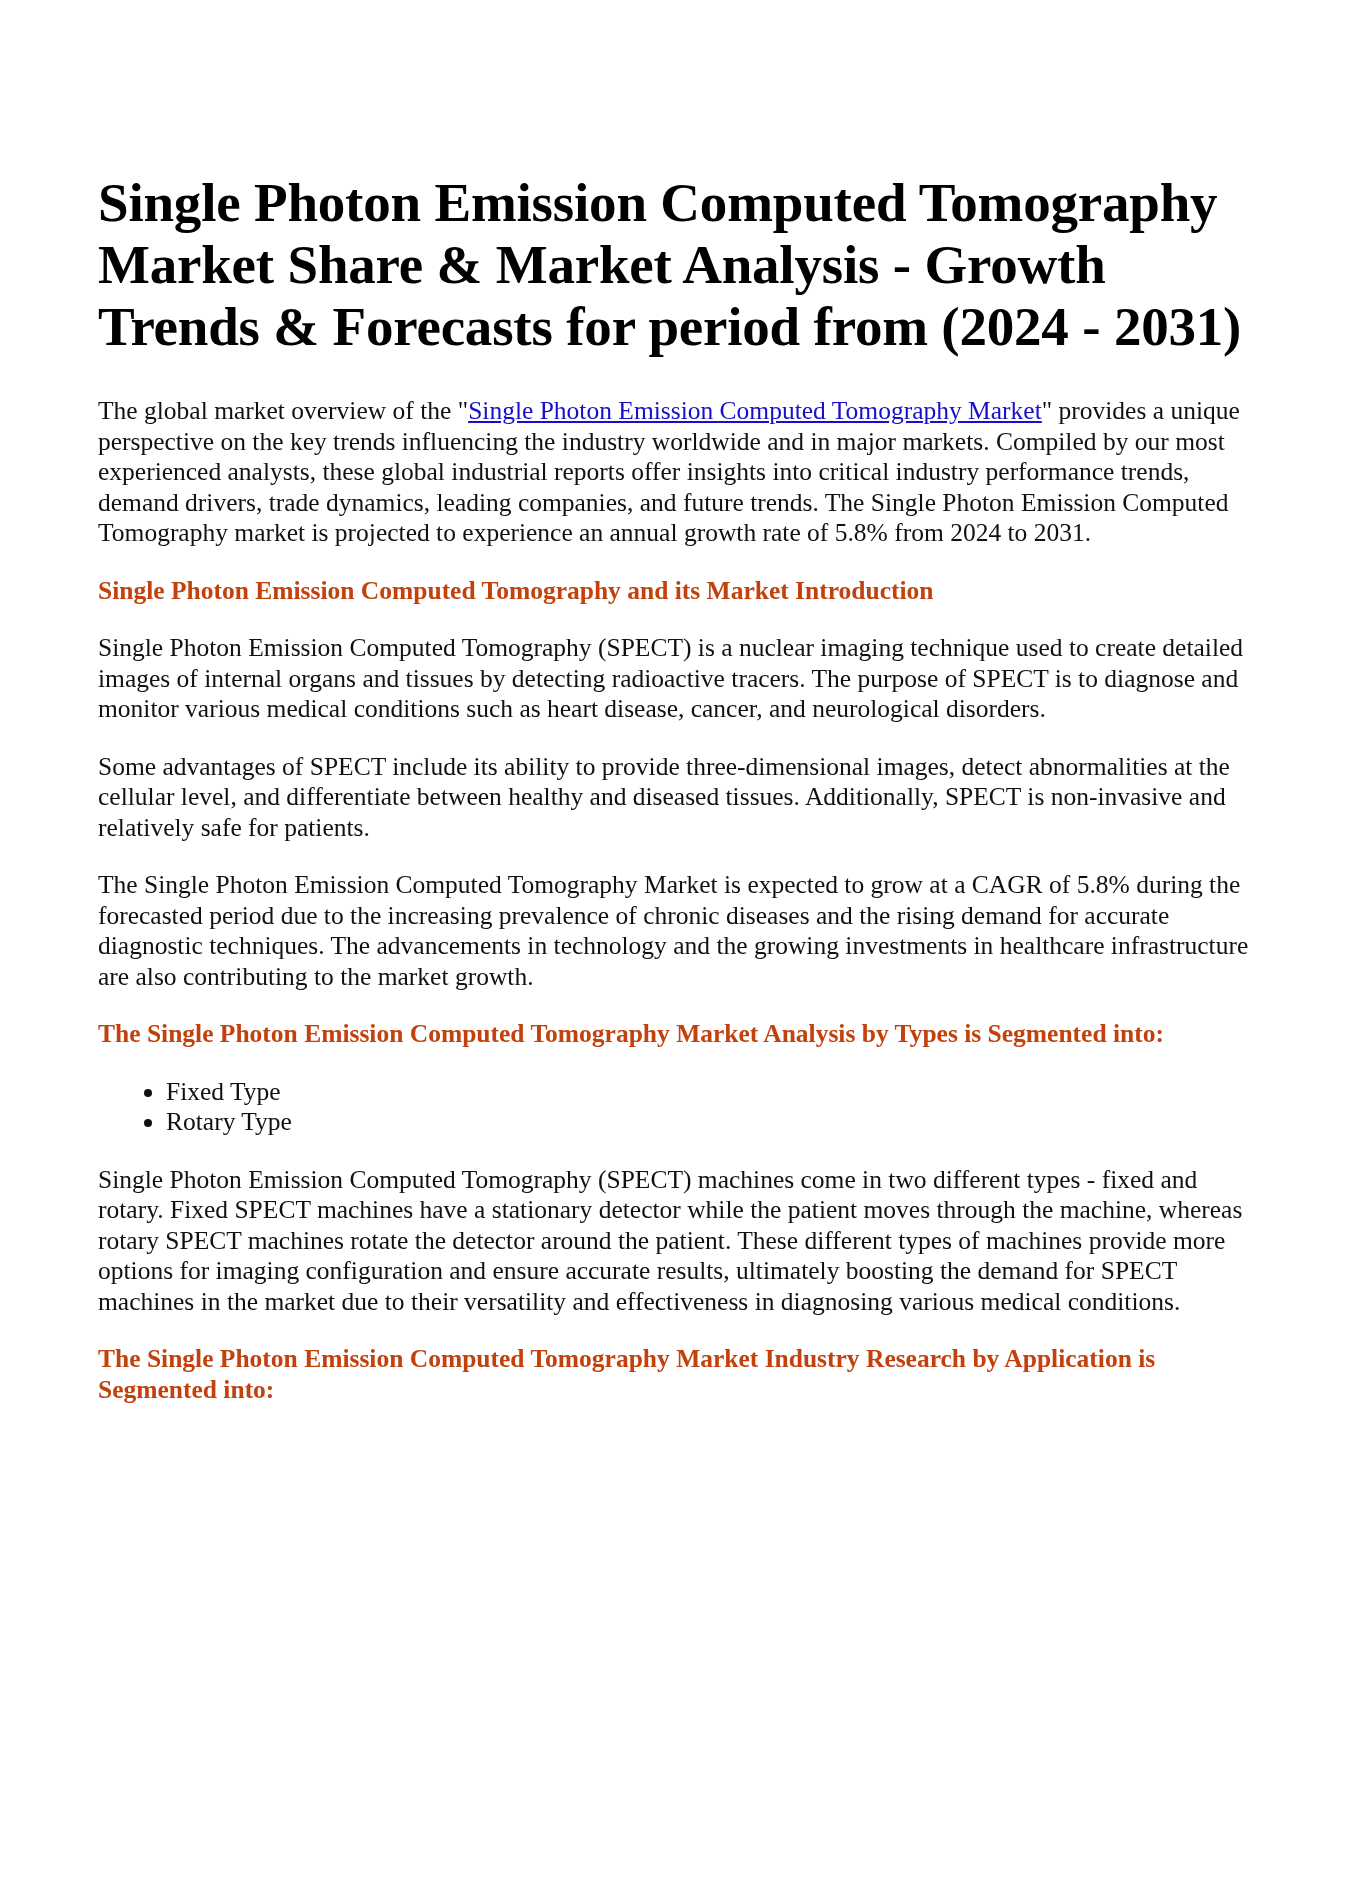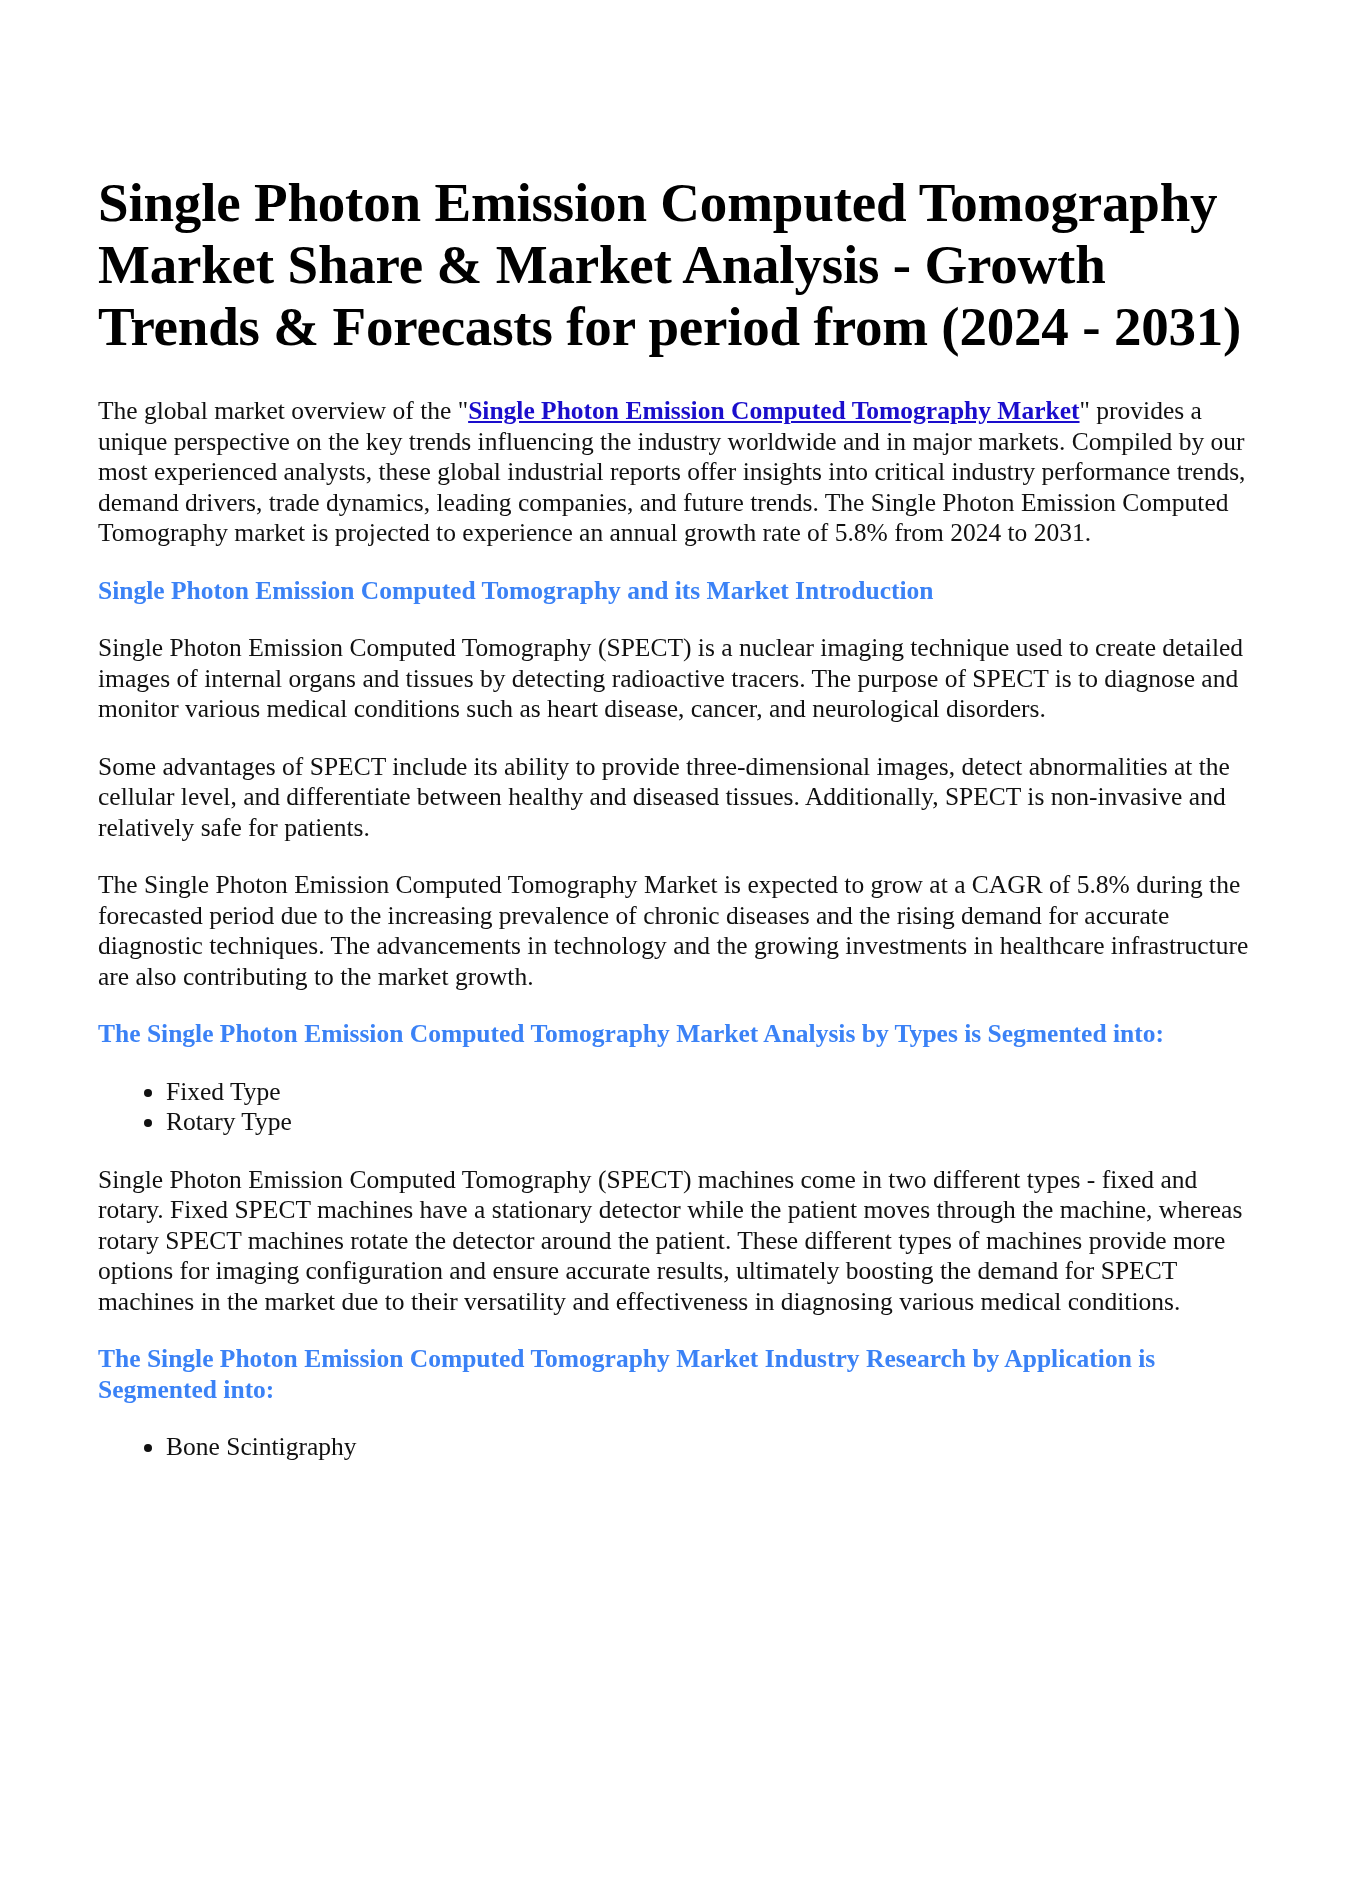--- a/index.html
+++ b/index.html
@@ -2,23 +2,23 @@
 <html><head>
 <meta charset="utf-8">
 <style>
   html, body { margin: 0; padding: 0; background: #ffffff; }
   body { width: 1345px; height: 1903px; overflow: hidden; position: relative;
          font-family: "Liberation Serif", serif; color: #111111; }
   .page { position: absolute; left: 98px; top: 172px; width: 1160px; }
   h1 { font-family: "Liberation Serif", serif; font-weight: bold; font-size: 55px;
        line-height: 62px; margin: 0 0 38px 0; color: #000; letter-spacing: -0.2px; }
   p { font-size: 25.5px; line-height: 30.5px; margin: 0 0 27px 0; }
-  p.head { font-weight: bold; color: #3b82f6; margin-top: 27px; }
+  p.head { font-weight: bold; color: #c2410c; margin-top: 27px; }
   a { color: #1a0dcc; text-decoration: underline; }
-  a.bold { font-weight: bold; }
+  a.bold { font-weight: normal; }
   ul { margin: 0 0 27px 0; padding-left: 68px; font-size: 25.5px; line-height: 30.5px; font-family: Liberation Serif, serif; }
   li { margin: 0; }
 </style>
 </head>
 <body>
 
 <div class="page">
   <h1>Single Photon Emission Computed Tomography Market Share &amp; Market Analysis - Growth Trends &amp; Forecasts for period from (2024 - 2031)</h1>
 
   <p><span>The global market overview of the "</span><a class="bold" href="#">Single Photon Emission Computed Tomography Market</a><span>" provides a unique perspective on the key trends influencing the industry worldwide and in major markets. Compiled by our most experienced analysts, these global industrial reports offer insights into critical industry performance trends, demand drivers, trade dynamics, leading companies, and future trends. The Single Photon Emission Computed Tomography market is projected to experience an annual growth rate of 5.8% from 2024 to 2031.</span></p>
@@ -30,16 +30,13 @@
 
 
   <p class="head">The Single Photon Emission Computed Tomography Market Analysis by Types is Segmented into:</p>
   <ul>
     <li>Fixed Type</li>
     <li>Rotary Type</li>
   </ul>
   <p>Single Photon Emission Computed Tomography (SPECT) machines come in two different types - fixed and rotary. Fixed SPECT machines have a stationary detector while the patient moves through the machine, whereas rotary SPECT machines rotate the detector around the patient. These different types of machines provide more options for imaging configuration and ensure accurate results, ultimately boosting the demand for SPECT machines in the market due to their versatility and effectiveness in diagnosing various medical conditions.</p>
 
   <p class="head">The Single Photon Emission Computed Tomography Market Industry Research by Application is Segmented into:</p>
-  <ul>
-    <li>Bone Scintigraphy</li>
-  </ul>
 </div>
 
 </body></html>

